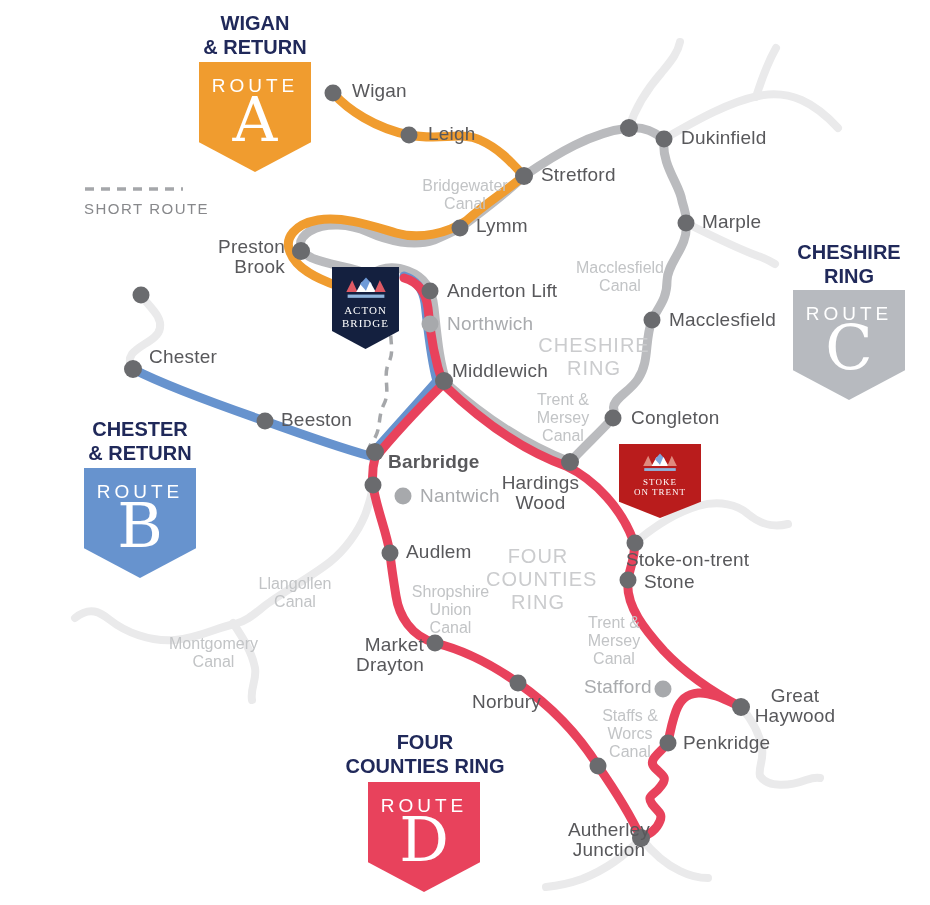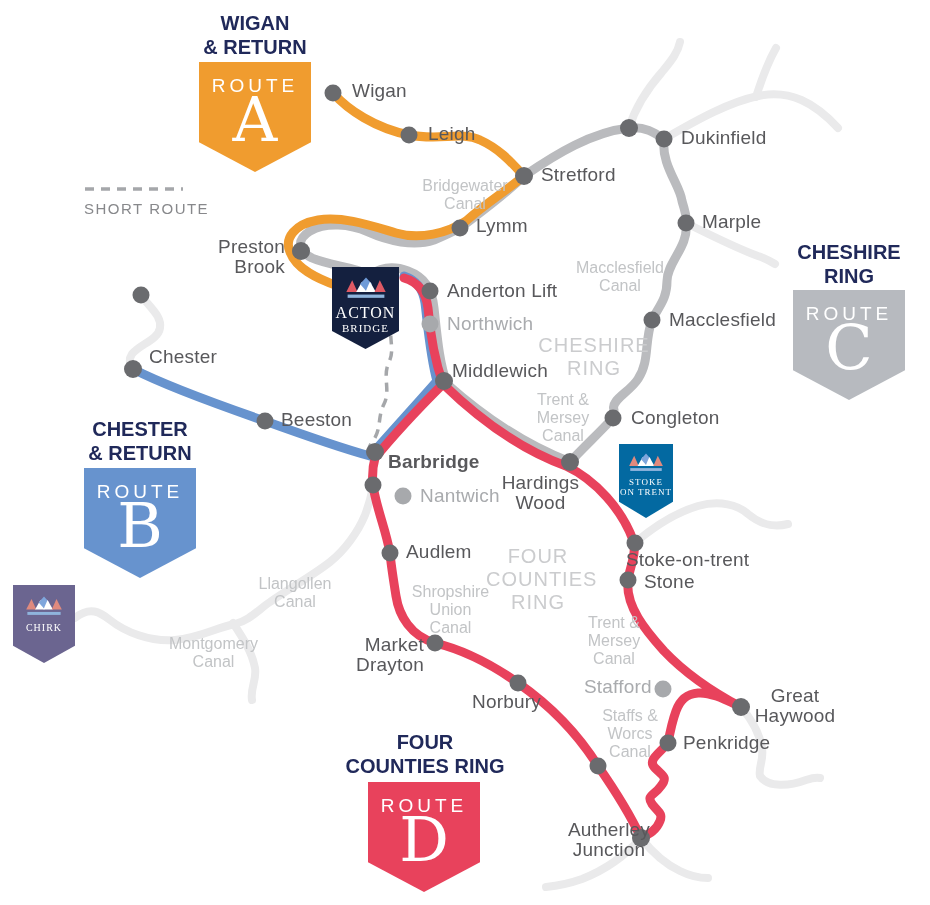--- a/index.html
+++ b/index.html
@@ -210,42 +210,31 @@
 
   <div class="mini" style="left:332px; top:267px; width:67px; height:82px; background:#14203F; padding-top:0;">
     <svg width="42" height="24" viewBox="0 0 64 36" style="margin-top:9px;">
       <polygon points="2,24 11,6 19,24" fill="#E05A64"></polygon>
       <polygon points="17,24 26,8 33,24" fill="#FFFFFF"></polygon>
       <polygon points="32,2 41,12 32,22 23,12" fill="#6F9BD8"></polygon>
       <polygon points="31,24 38,8 47,24" fill="#FFFFFF"></polygon>
       <polygon points="45,24 53,6 62,24" fill="#E05A64"></polygon>
       <rect x="4" y="28" width="56" height="5" fill="#8FB4DC"></rect>
     </svg>
-    <div class="t1" style="font-size:16px; margin-top:4px;">ACTON</div>
+    <div class="t1" style="font-size:11px; margin-top:4px;">ACTON</div>
     <div class="t2" style="font-size:11px;">BRIDGE</div>
   </div>
 
-  <div class="mini" style="left:619px; top:444px; width:54px; height:74px; background:#0369a1;">
+  <div class="mini" style="left:619px; top:444px; width:82px; height:74px; background:#b91c1c;">
     <svg width="36" height="21" viewBox="0 0 64 36" style="margin-top:8px;">
       <polygon points="2,24 11,6 19,24" fill="#E08A7E"></polygon>
       <polygon points="17,24 26,8 33,24" fill="#FFFFFF"></polygon>
       <polygon points="32,2 41,12 32,22 23,12" fill="#7FA6DC"></polygon>
       <polygon points="31,24 38,8 47,24" fill="#FFFFFF"></polygon>
       <polygon points="45,24 53,6 62,24" fill="#E08A7E"></polygon>
       <rect x="4" y="28" width="56" height="5" fill="#8FB4DC"></rect>
     </svg>
     <div class="t1" style="font-size:9px; margin-top:4px;">STOKE</div>
     <div class="t2" style="font-size:9px;">ON TRENT</div>
   </div>
 
-  <div class="mini" style="left:13px; top:585px; width:62px; height:78px; background:#6B6590;">
-    <svg width="38" height="22" viewBox="0 0 64 36" style="margin-top:10px;">
-      <polygon points="2,24 11,6 19,24" fill="#E08A7E"></polygon>
-      <polygon points="17,24 26,8 33,24" fill="#FFFFFF"></polygon>
-      <polygon points="32,2 41,12 32,22 23,12" fill="#7FA6DC"></polygon>
-      <polygon points="31,24 38,8 47,24" fill="#FFFFFF"></polygon>
-      <polygon points="45,24 53,6 62,24" fill="#E08A7E"></polygon>
-      <rect x="4" y="28" width="56" height="5" fill="#8FB4DC"></rect>
-    </svg>
-    <div class="t1" style="font-size:10px; margin-top:5px;">CHIRK</div>
-  </div>
 
 </div>
 
 </body></html>

